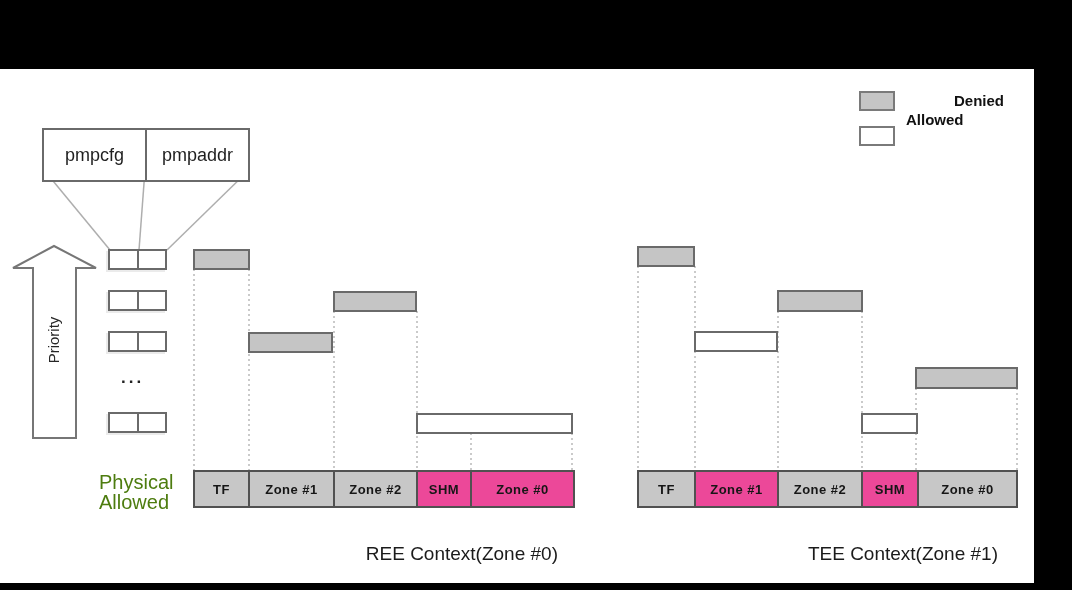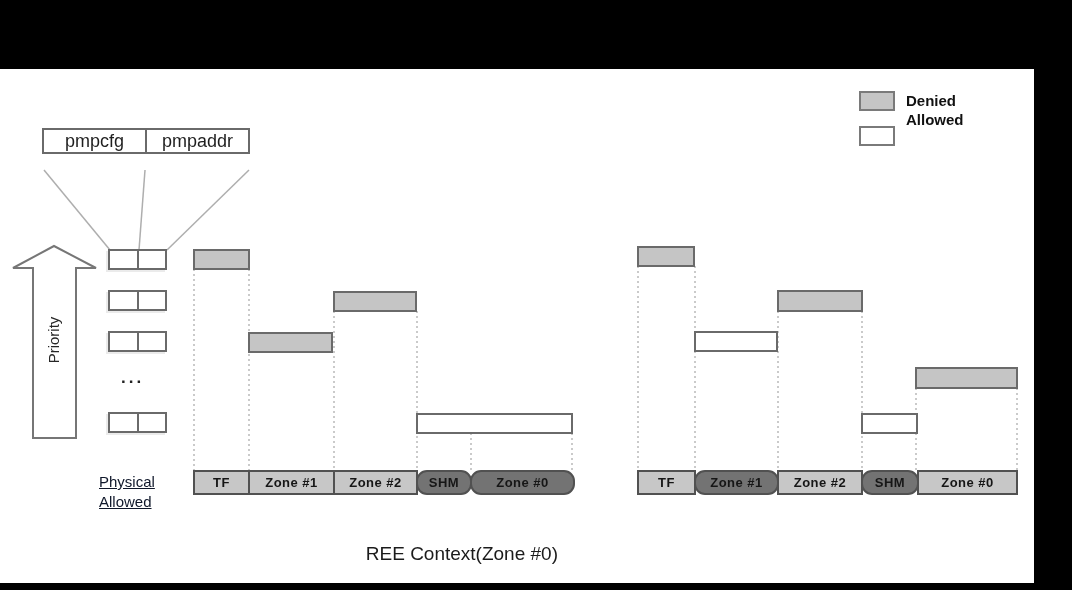--- a/index.html
+++ b/index.html
@@ -9,21 +9,21 @@
   }
   .black{position:absolute;background:#000;}
   .letterbox-top{left:0;top:0;width:1072px;height:69px;}
   .letterbox-right{left:1034px;top:0;width:38px;height:590px;}
   .letterbox-bottom{left:0;top:583px;width:1072px;height:7px;}
 
   .lines-svg{position:absolute;left:0;top:0;width:1072px;height:590px;pointer-events:none;}
 
   
   .pmp-table{
-    position:absolute;left:42px;top:128px;width:208px;height:26px;box-sizing:border-box;
+    position:absolute;left:42px;top:128px;width:208px;height:54px;box-sizing:border-box;
     border:2px solid #6a6a6a;display:flex;background:#fff;
   }
   .pmp-table .cell{
     flex:1;display:flex;align-items:center;justify-content:center;
     font-size:18px;color:#1f1f1f;
   }
   .pmp-table .cell:first-child{border-right:2px solid #6a6a6a;}
 
   
   .pmp-entry{
@@ -43,48 +43,48 @@
     text-align:center;font-size:15px;color:#262626;transform:rotate(-90deg);
   }
 
   
   .bar{position:absolute;box-sizing:border-box;border:2px solid #6a6a6a;}
   .bar.denied{background:#c5c5c5;}
   .bar.allowed{background:#ffffff;}
 
   
   .seg{
-    position:absolute;top:470px;height:25px;box-sizing:border-box;border:2px solid #515151;
+    position:absolute;top:470px;height:38px;box-sizing:border-box;border:2px solid #515151;
     display:flex;align-items:center;justify-content:center;
     font-size:13px;font-weight:bold;color:#161616;letter-spacing:0.5px;
   }
   .seg.denied{background:#c7c7c7;}
-  .seg.allowed{background:#737373;border-radius:11px;}
+  .seg.allowed{background:#ec4899;}
 
   .phys-label{
-    position:absolute;left:99px;top:472px;font-size:15px;line-height:20px;color:#0f172a;text-decoration:underline;
+    position:absolute;left:99px;top:472px;font-size:20px;line-height:20px;color:#4d7c0f;
   }
 
   .context-title{
     position:absolute;top:543px;width:380px;text-align:right;
     font-size:19px;color:#1b1b1b;
   }
 
   
   .legend-swatch{
     position:absolute;left:859px;width:36px;height:20px;box-sizing:border-box;
     border:2px solid #7a7a7a;
   }
   .legend-swatch.denied{background:#c5c5c5;top:91px;}
   .legend-swatch.allowed{background:#fff;top:126px;}
   .legend-label{
     position:absolute;left:906px;height:20px;line-height:20px;
     font-size:15px;font-weight:bold;color:#111;
   }
-  .legend-label.denied{top:91px;}
+  .legend-label.denied{top:91px;margin-left:48px;}
   .legend-label.allowed{top:110px;}
 
   .watermark{
     position:absolute;left:911px;top:561px;font-size:15px;color:#a8a8a8;z-index:6;
     white-space:nowrap;
     margin-top:48px;
   }
   .watermark sup{font-size:10px;}
 </style>
 </head>
@@ -177,16 +177,17 @@
   <div class="seg allowed" style="left:416px;width:56px">SHM</div>
   <div class="seg allowed" style="left:470px;width:105px">Zone #0</div>
 
   <div class="seg denied" style="left:637px;width:59px">TF</div>
   <div class="seg allowed" style="left:694px;width:85px">Zone #1</div>
   <div class="seg denied" style="left:777px;width:86px">Zone #2</div>
   <div class="seg allowed" style="left:861px;width:58px">SHM</div>
   <div class="seg denied" style="left:917px;width:101px">Zone #0</div>
 
   <div class="context-title" style="left:178px">REE Context(Zone #0)</div>
+  <div class="context-title" style="left:618px">TEE Context(Zone #1)</div>
 
   <div class="watermark"><span>CSDN @雨晨99</span><sup>2023</sup></div>
 
 </div>
 
 </body></html>

